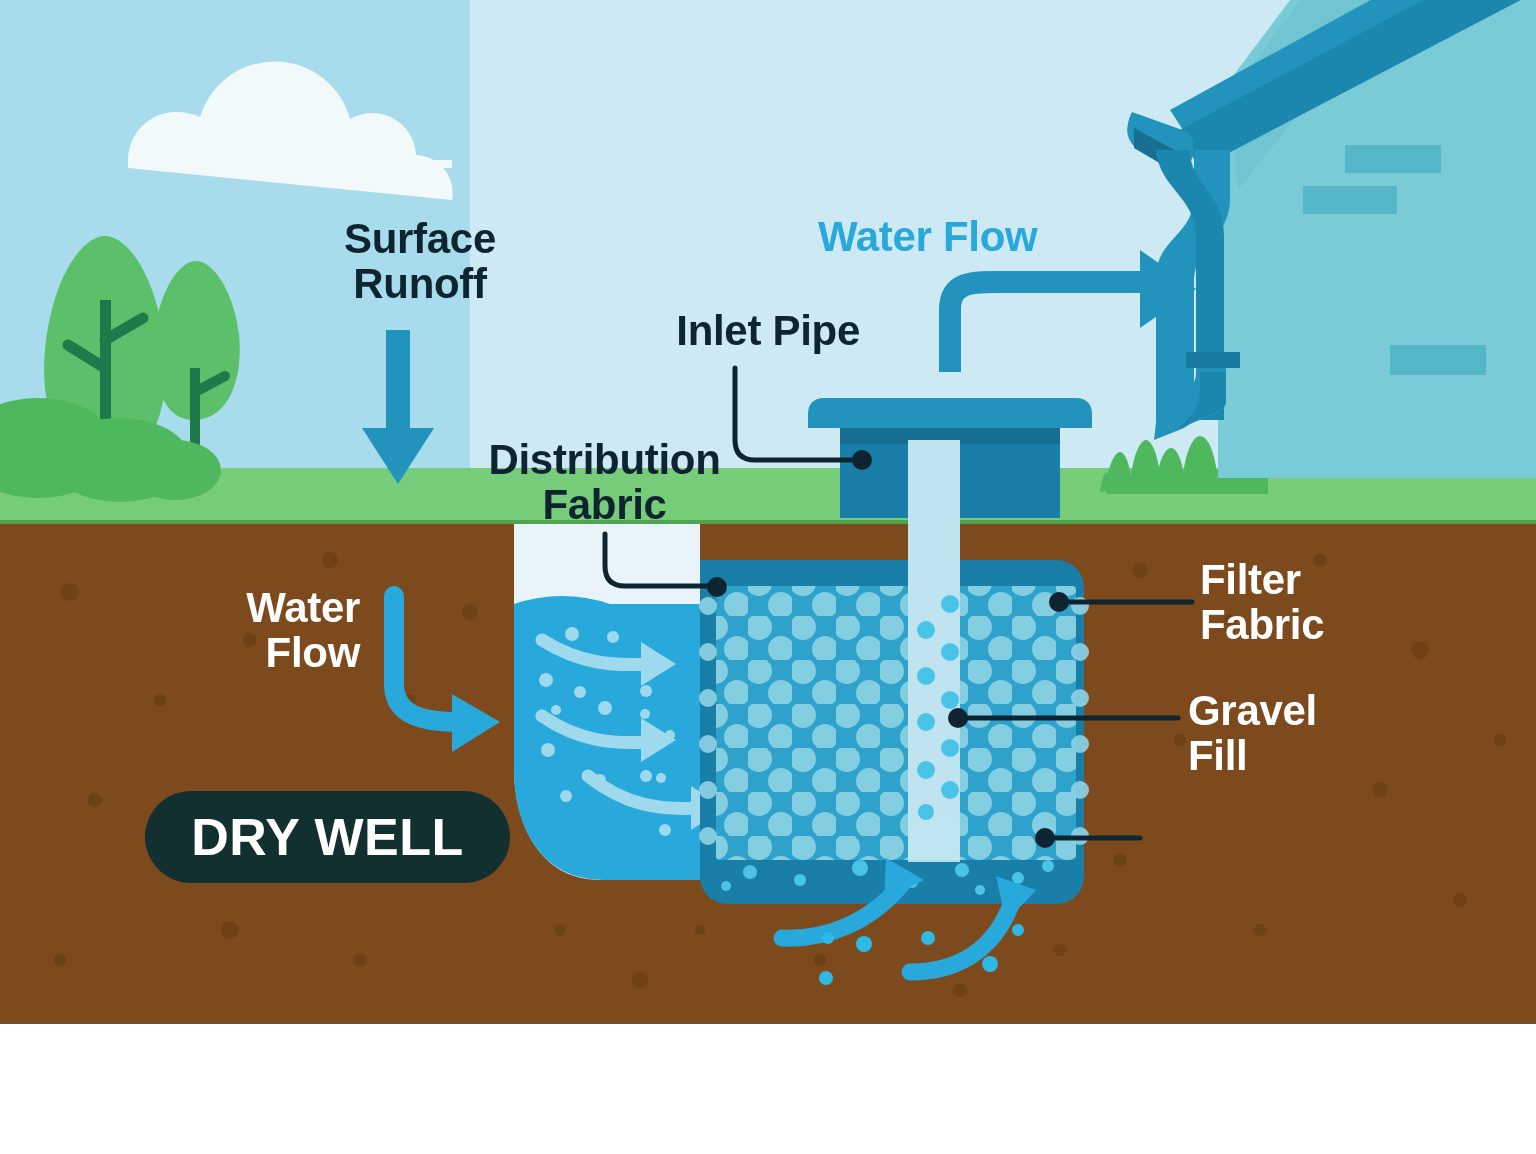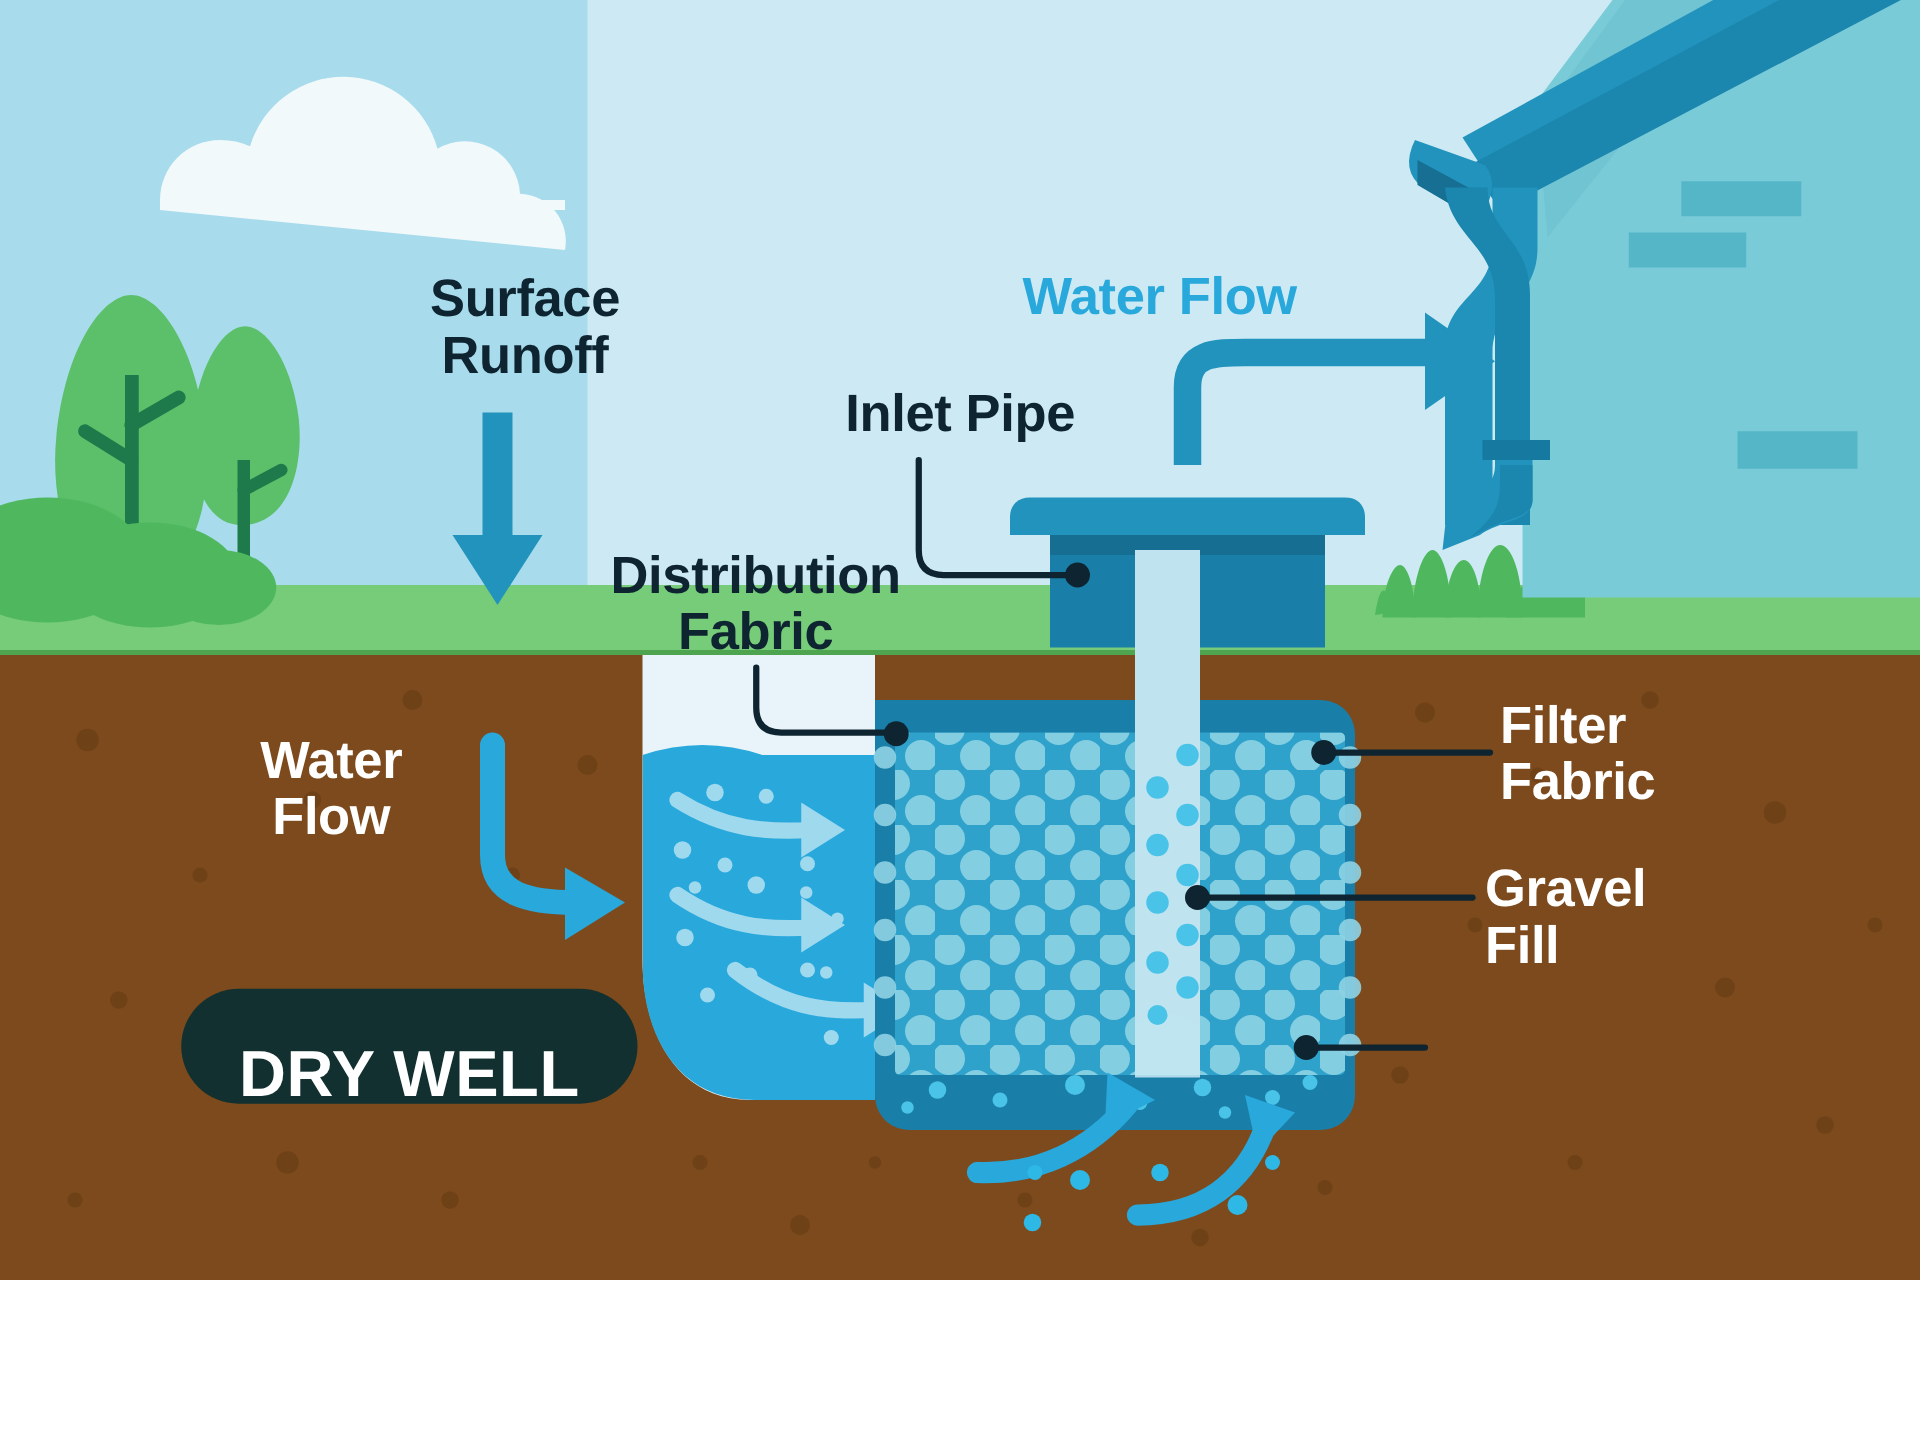--- a/index.html
+++ b/index.html
@@ -8,21 +8,21 @@
   #scene{position:absolute;left:0;top:0;width:1536px;height:1024px;overflow:hidden;}
   svg.layer{position:absolute;left:0;top:0;width:1536px;height:1024px;}
   .lbl{position:absolute;font-weight:700;line-height:1.08;white-space:pre-line;letter-spacing:-0.3px;}
   .lbl-dark{color:#0E2430;}
   .lbl-white{color:#FFFFFF;}
   .lbl-blue{color:#29A8DC;}
   #footer{position:absolute;left:0;top:1024px;width:1536px;height:130px;background:#FFFFFF;}
   #divider{position:absolute;left:0;top:1024px;width:1536px;height:9px;background:#2FA5DC;}
   #drywellBadge{position:absolute;left:145px;top:791px;width:365px;height:92px;background:#12302F;border-radius:46px;}
   #drywellText{position:absolute;left:145px;top:791px;width:365px;height:92px;display:flex;align-items:center;justify-content:center;
-    font-size:52px;font-weight:700;color:#FFFFFF;letter-spacing:0.5px;margin-top:23px;}
+    font-size:52px;font-weight:700;color:#FFFFFF;letter-spacing:0.5px;}
 </style>
 </head>
 <body>
 
 <div id="page">
 
   <div id="scene">
 
     <svg class="layer" viewBox="0 0 1536 1024" preserveAspectRatio="none">
       <defs>
@@ -317,21 +317,21 @@
     <div class="lbl lbl-dark" style="left:300px;top:216px;width:240px;text-align:center;font-size:42px;">Surface
 Runoff</div>
 
     <div class="lbl lbl-dark" style="left:462px;top:437px;width:285px;text-align:center;font-size:42px;">Distribution
 Fabric</div>
 
     <div class="lbl lbl-dark" style="left:620px;top:308px;width:240px;text-align:right;font-size:42px;">Inlet Pipe</div>
 
     <div class="lbl lbl-blue" style="left:818px;top:214px;width:260px;text-align:left;font-size:42px;">Water Flow</div>
 
-    <div class="lbl lbl-white" style="left:170px;top:585px;width:190px;text-align:center;font-size:42px;">Water
+    <div class="lbl lbl-white" style="left:170px;top:585px;width:190px;text-align:right;font-size:42px;">Water
 Flow</div>
 
     <div class="lbl lbl-white" style="left:1200px;top:557px;width:280px;text-align:left;font-size:42px;">Filter
 Fabric</div>
 
     <div class="lbl lbl-white" style="left:1188px;top:688px;width:280px;text-align:left;font-size:42px;">Gravel
 Fill</div>
 
 
     <div id="drywellBadge"></div>

